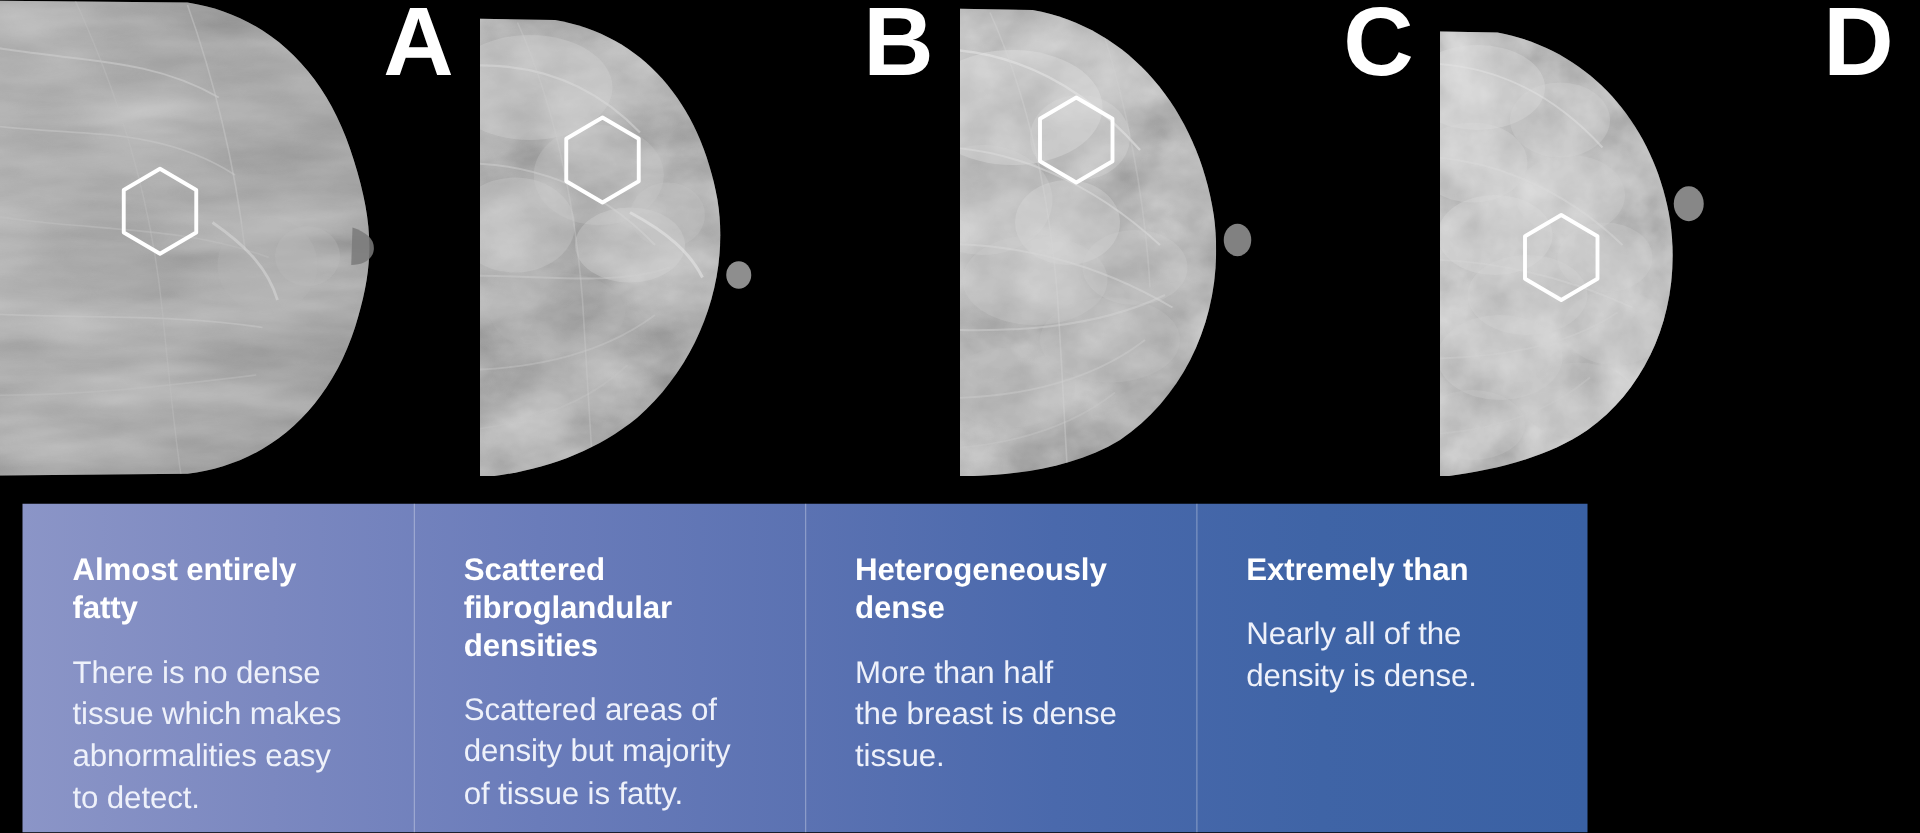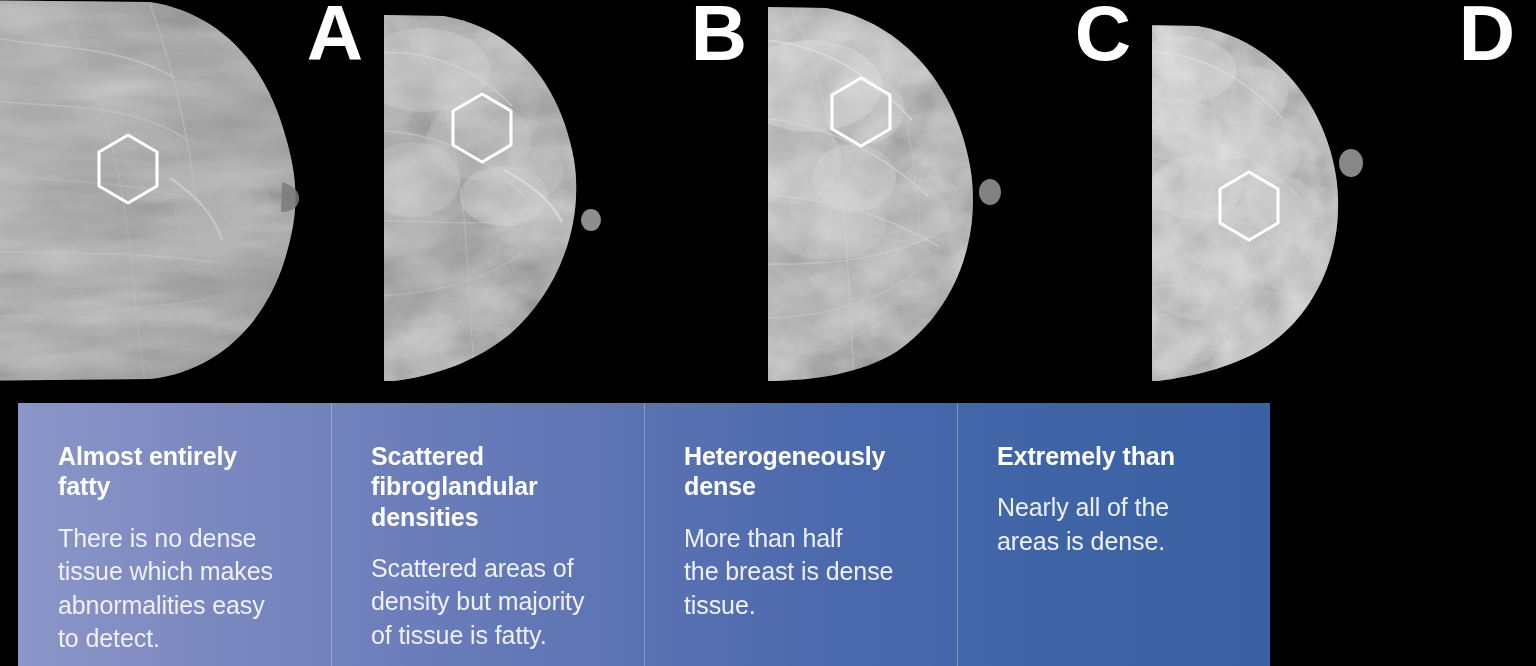--- a/index.html
+++ b/index.html
@@ -357,18 +357,18 @@
       <p class="cap-title">Heterogeneously
 dense</p>
       <p class="cap-body">More than half
 the breast is dense
 tissue.</p>
     </div>
 
     <div class="cap-panel">
       <p class="cap-title">Extremely than</p>
       <p class="cap-body">Nearly all of the
-areas is dense.</p>
+density is dense.</p>
     </div>
 
   </div>
 
 </div>
 
 </body></html>

